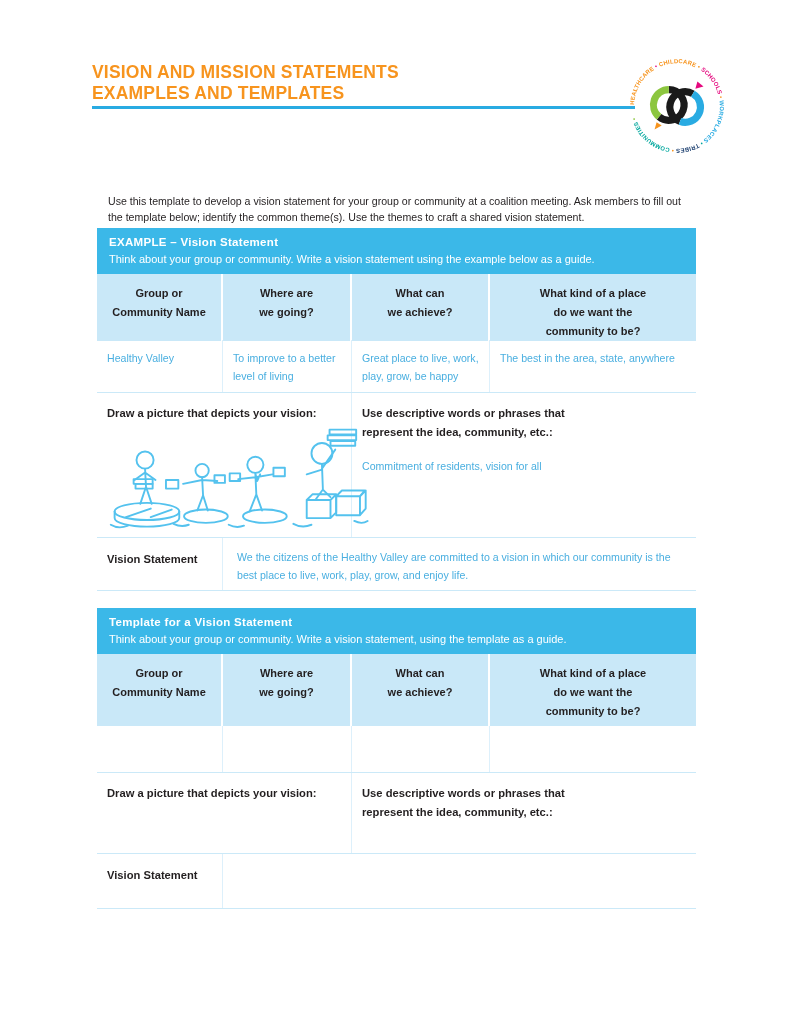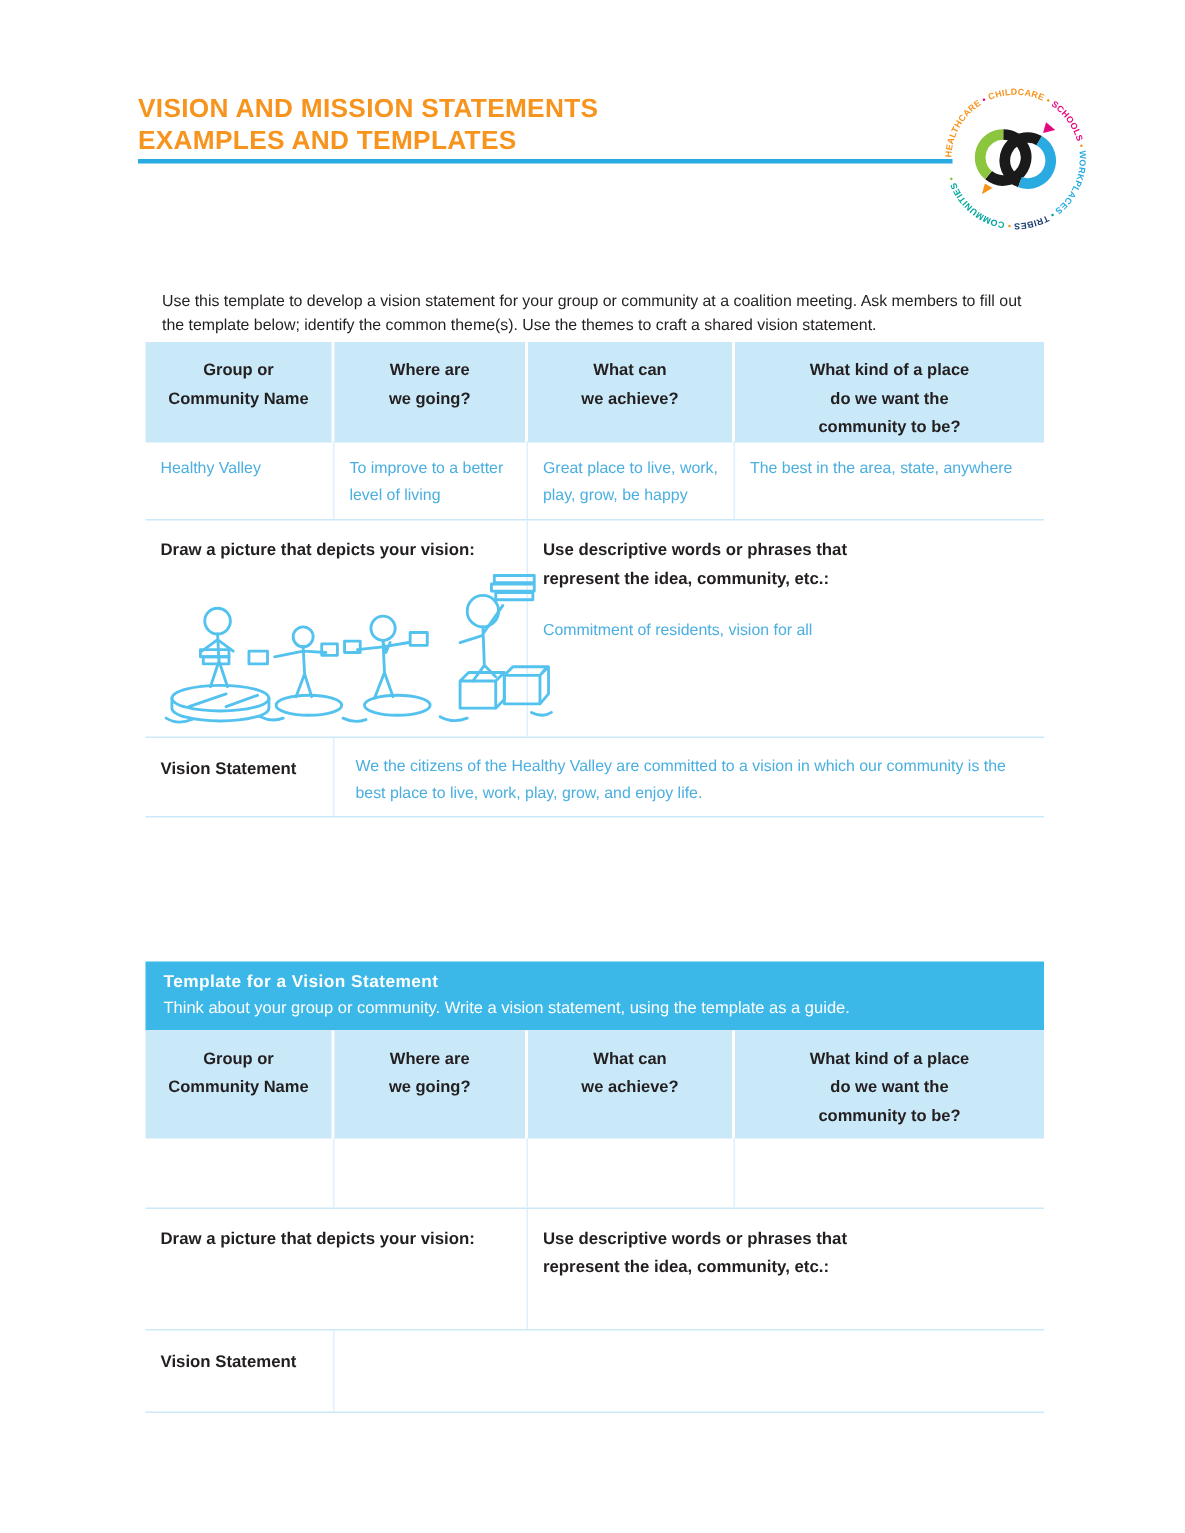--- a/index.html
+++ b/index.html
@@ -11,21 +11,21 @@
                font-size:17.5px;font-weight:bold;color:#F7941E;letter-spacing:.2px;}
   .rule{position:absolute;left:92px;top:106px;width:543px;height:3px;background:#29ABE2;}
   .logo{position:absolute;left:626px;top:53px;width:102px;height:106px;}
 
   .intro{position:absolute;left:92px;top:177px;width:575px;margin:16px;
          font-size:10.6px;line-height:16px;color:#231f20;}
 
   
   .tbl{position:absolute;left:97px;width:599px;}
   .tbl1{top:228px;}
-  .tbl2{top:641px;}
+  .tbl2{top:608px;}
   .band{background:#3BB8E8;color:#fff;height:46px;box-sizing:border-box;padding:8px 12px 0 12px;}
   .band-title{font-size:11.5px;font-weight:bold;letter-spacing:.3px;margin-bottom:5px;}
   .band-sub{font-size:11px;}
 
   .grid4{display:grid;grid-template-columns:126px 129px 138px 206px;}
   .colhead{background:#fff;text-align:center;}
   .colcell{background:#C9E8F8;box-sizing:border-box;padding:10px 10px 0 10px;
            font-size:11px;font-weight:bold;line-height:19px;white-space:pre-line;
            border-right:2px solid #fff;}
   .colcell:last-child{border-right:none;}
@@ -82,20 +82,24 @@
       <path d="M 65.5 38 A 15 15 0 1 0 52.9 65.1" stroke="#1A1A1A" stroke-width="7"></path>
       <path d="M 65.5 38 A 15 15 0 0 1 52.9 65.1" stroke="#29ABE2" stroke-width="7"></path>
       <polygon points="70,26 76,31 68,33" fill="#E5097F" stroke="none"></polygon>
       <polygon points="30,66 35,69 28,73" fill="#F7941E" stroke="none"></polygon>
     </g>
   </svg>
 
   <p class="intro">Use this template to develop a vision statement for your group or community at a coalition meeting. Ask members to fill out the template below; identify the common theme(s). Use the themes to craft a shared vision statement.</p>
 
   <section class="tbl tbl1">
+    <div class="band">
+      <div class="band-title">EXAMPLE – Vision Statement</div>
+      <div class="band-sub">Think about your group or community. Write a vision statement using the example below as a guide.</div>
+    </div>
     <div class="grid4 colhead h66">
       <div class="colcell">Group or
 Community Name</div>
       <div class="colcell">Where are
 we going?</div>
       <div class="colcell">What can
 we achieve?</div>
       <div class="colcell">What kind of a place
 do we want the
 community to be?</div>

